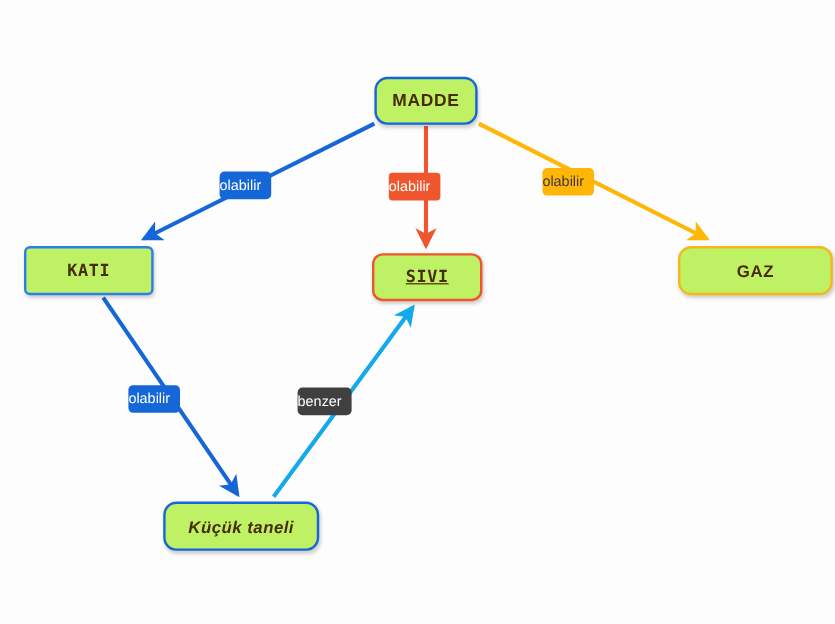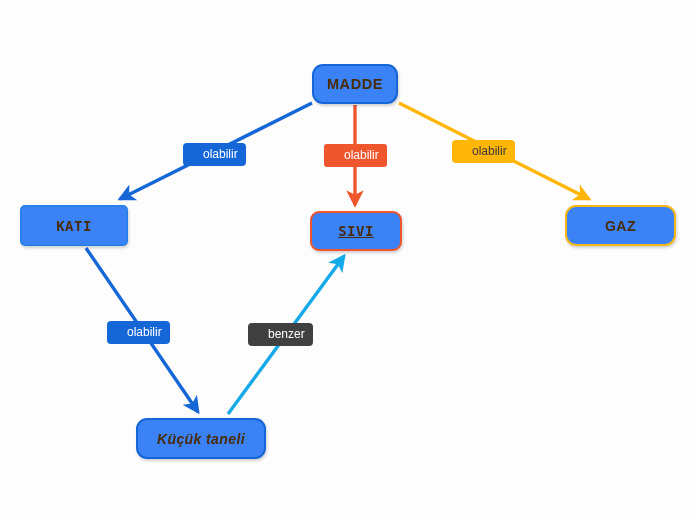--- a/index.html
+++ b/index.html
@@ -26,21 +26,21 @@
     width: 696px;
     height: 520px;
   }
 
   .node {
     position: absolute;
     box-sizing: border-box;
     display: flex;
     align-items: center;
     justify-content: center;
-    background: #3b82f6;
+    background: #bef264;
     border-radius: 10px;
     border-style: solid;
     border-width: 2px;
     box-shadow: 1px 2px 3px rgba(0,0,0,0.18);
     z-index: 5;
   }
   .node-label {
     font-weight: bold;
     color: #4a2b07;
     letter-spacing: 0.4px;
@@ -50,36 +50,36 @@
   
   #node-madde      { left: 312px; top: 64px;  width: 86px;  height: 40px; border-color: #1566d6; border-radius: 11px; }
   #node-madde .node-label { font-size: 14.5px; letter-spacing: 0.6px; }
 
   #node-kati       { left: 20px;  top: 205px; width: 108px; height: 41px; border-color: #2980e8; border-radius: 5px; }
   #node-kati .node-label { font-size: 14px; font-family: "DejaVu Sans Mono", monospace; letter-spacing: 0.5px; }
 
   #node-sivi       { left: 310px; top: 211px; width: 92px;  height: 40px; border-color: #f0562d; border-radius: 9px; }
   #node-sivi .node-label { font-size: 14px; font-family: "DejaVu Sans Mono", monospace; letter-spacing: 0.5px; text-decoration: underline; }
 
-  #node-gaz        { left: 565px; top: 205px; width: 111px; height: 41px; border-color: #f7b719; border-radius: 11px; }
+  #node-gaz        { left: 565px; top: 205px; width: 129px; height: 41px; border-color: #f7b719; border-radius: 11px; }
   #node-gaz .node-label { font-size: 14px; letter-spacing: 0.5px; }
 
   #node-kucuk      { left: 136px; top: 418px; width: 130px; height: 41px; border-color: #1566d6; border-radius: 11px; }
   #node-kucuk .node-label { font-size: 14px; font-style: italic; }
 
   .edge-label {
     position: absolute;
     box-sizing: border-box;
     display: flex;
     align-items: center;
     justify-content: center;
     border-radius: 4px;
     white-space: nowrap;
     font-size: 12px;
-    padding: 4px 8px 5px 20px;
+    padding: 4px 8px 5px 0;
     z-index: 8;
   }
   #lbl-madde-kati  { left: 183px; top: 143px; background: #1566d6; color: #ffffff; }
   #lbl-madde-sivi  { left: 324px; top: 144px; background: #f0562d; color: #ffffff; border-radius: 3px; }
   #lbl-madde-gaz   { left: 452px; top: 140px; background: #ffb606; color: #3a3a3a; }
   #lbl-kati-kucuk  { left: 107px; top: 321px; background: #1566d6; color: #ffffff; }
   #lbl-kucuk-sivi  { left: 248px; top: 323px; background: #404040; color: #ffffff; }
 </style>
 </head>
 <body>

